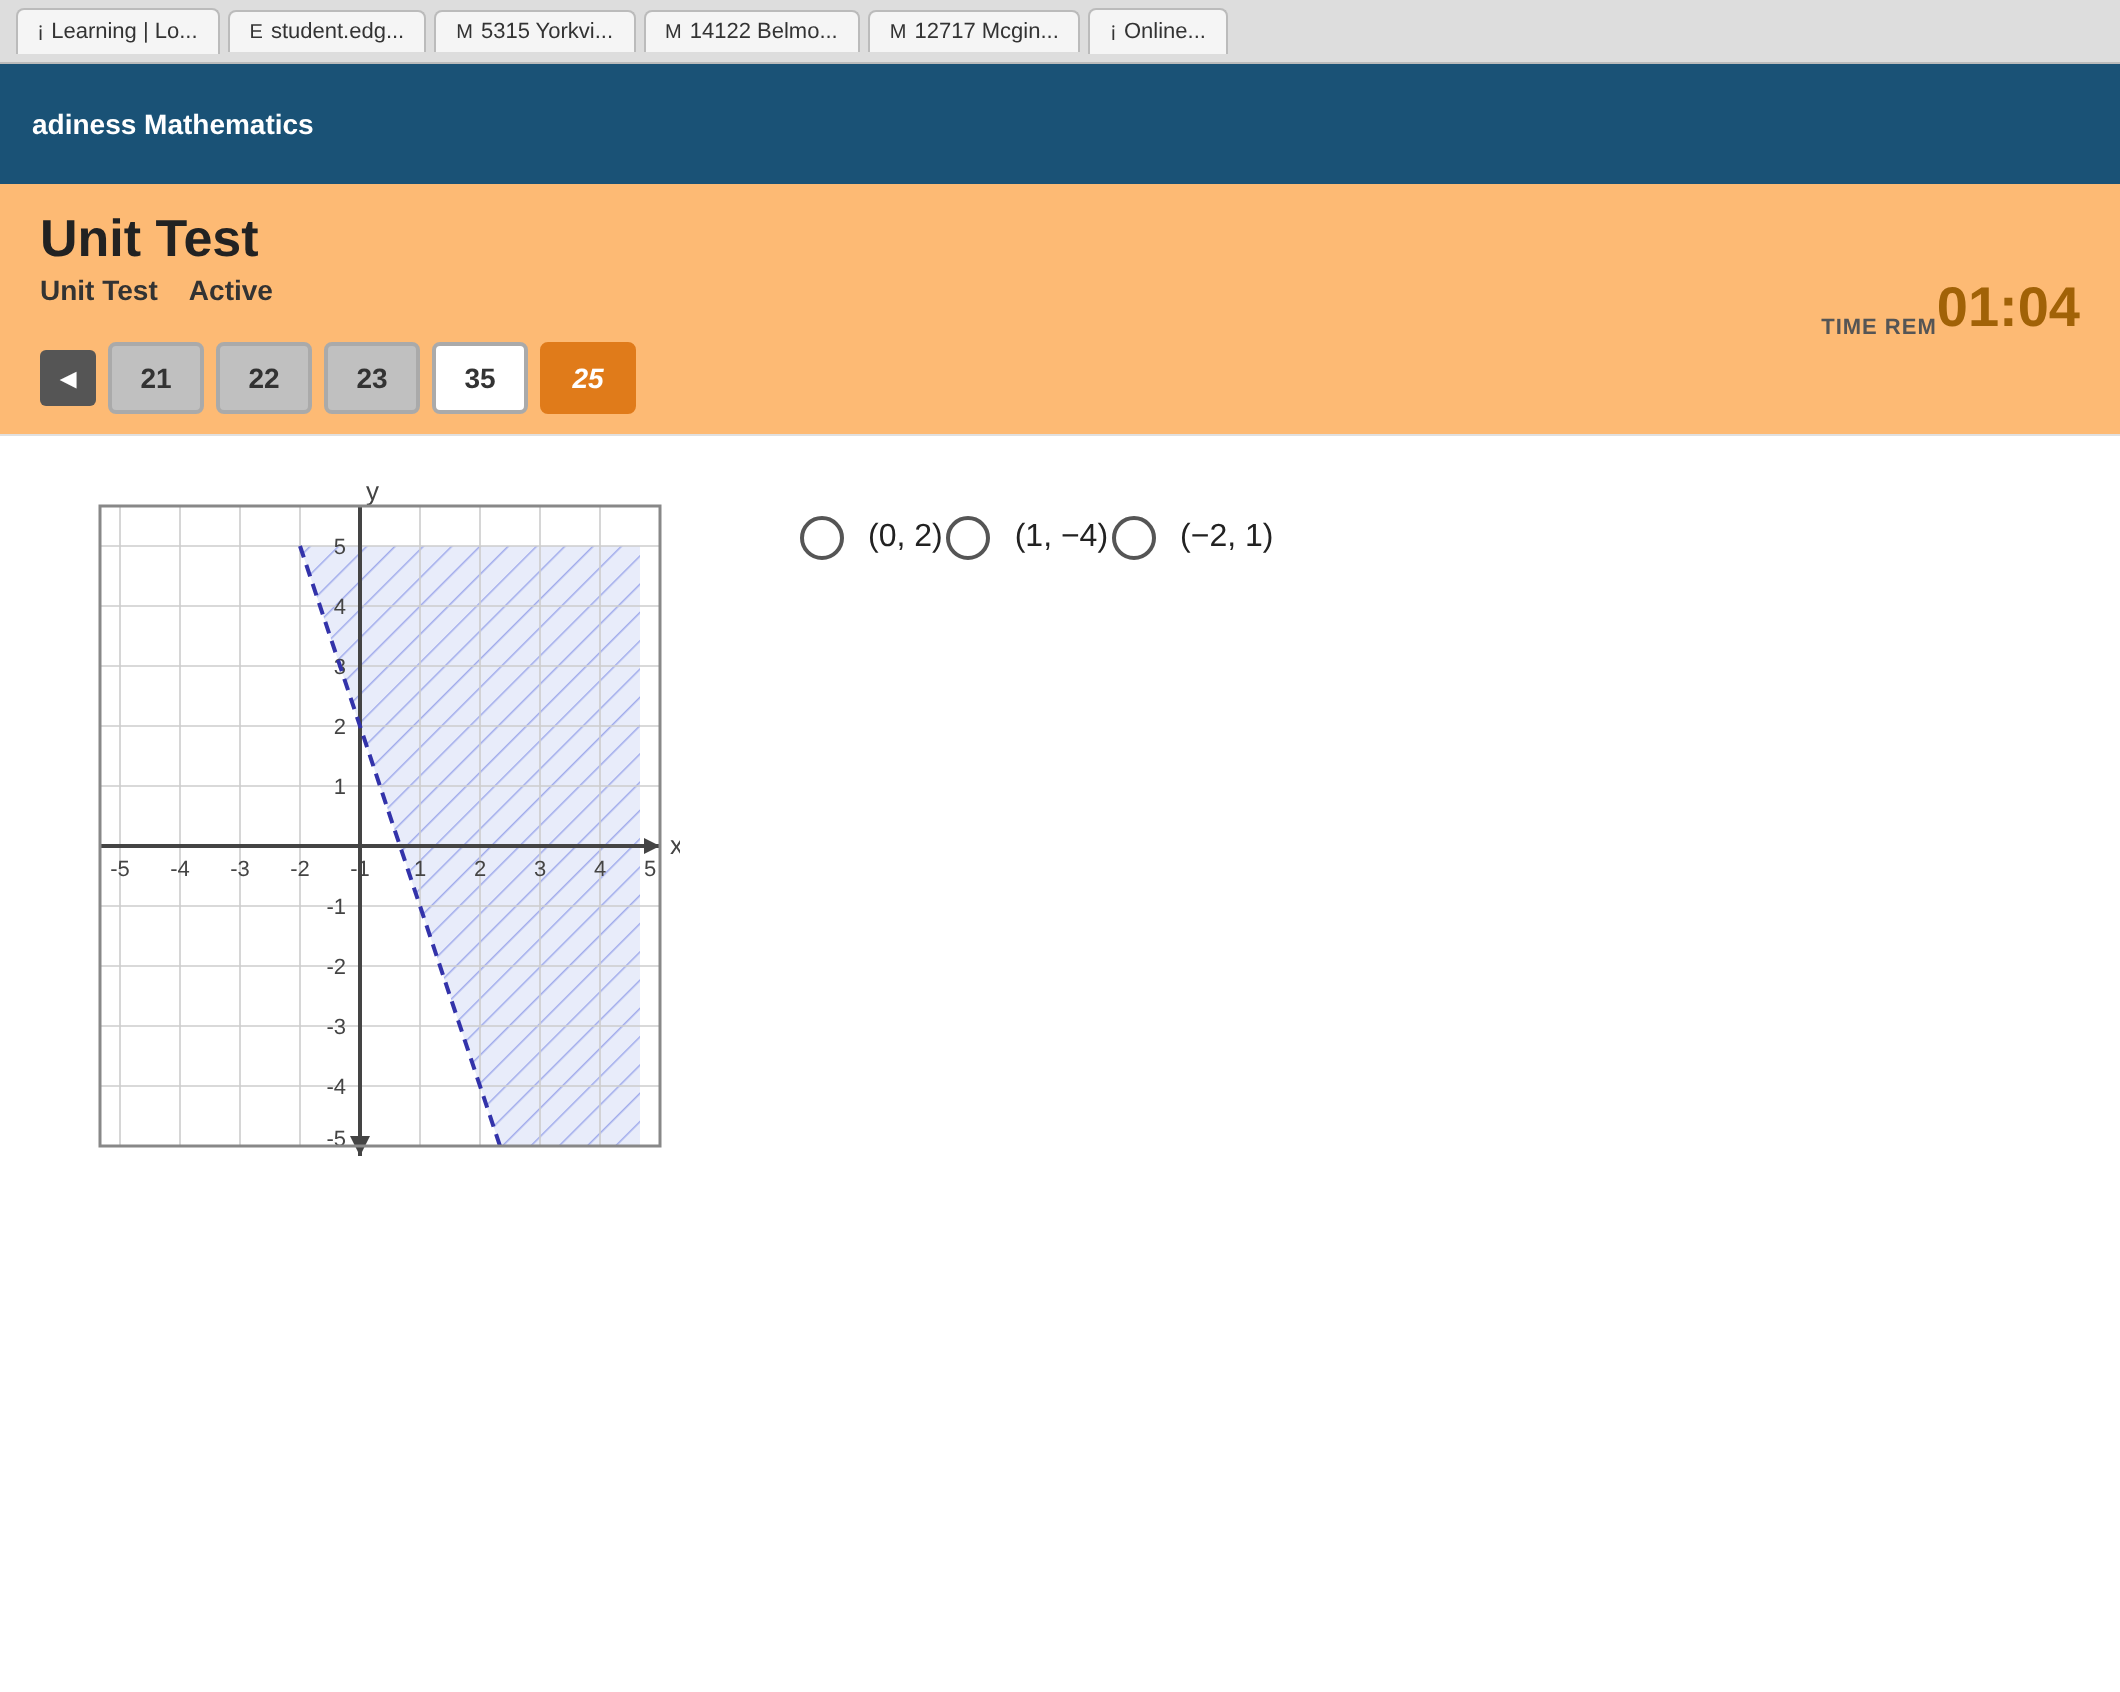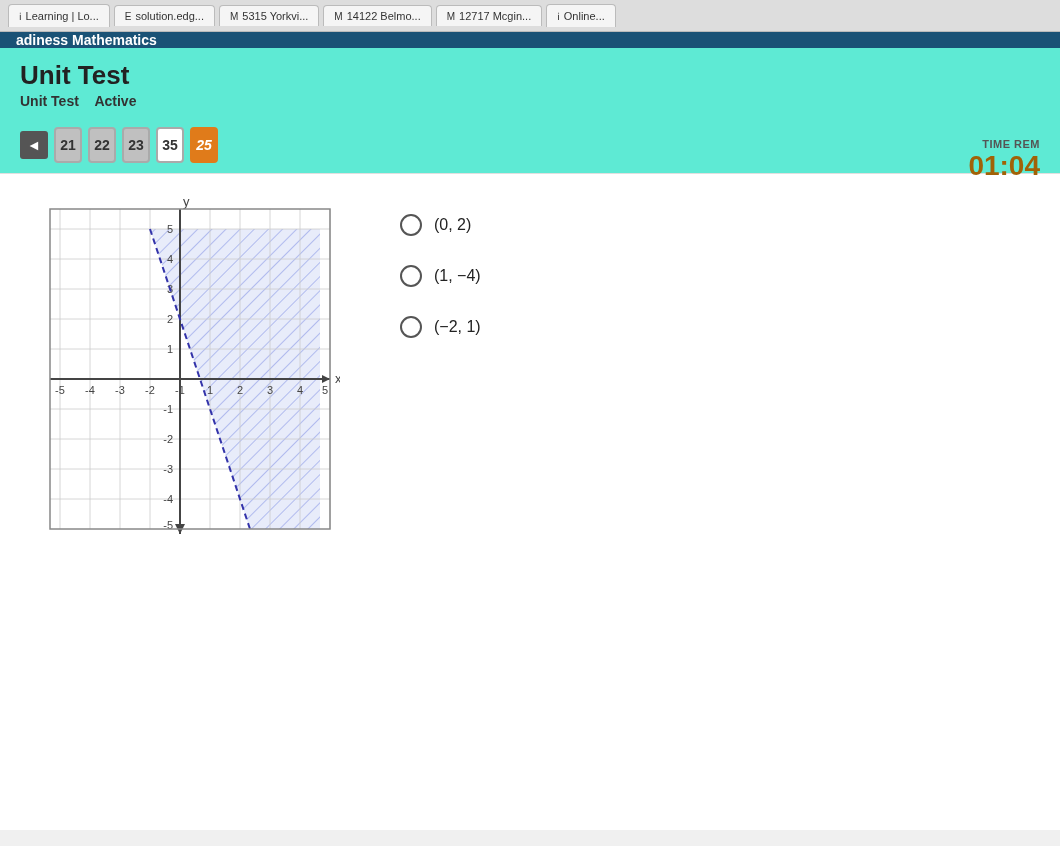--- a/index.html
+++ b/index.html
@@ -31,34 +31,34 @@
       display: flex;
       align-items: center;
       gap: 4px;
     }
     .tab-icon { font-size: 10px; }
 
     
     .app-header {
       background: #1a5276;
       color: white;
-      padding: 0 16px;
+      padding: 22px 16px;
       font-size: 14px;
       font-weight: bold;
     }
 
     
     .page-content {
       background: white;
       min-height: calc(846px - 64px);
     }
 
     
     .unit-test-header {
-      background: #5eead4;
+      background: #fdba74;
       padding: 12px 20px 0 20px;
       border-bottom: 1px solid #e0e0e0;
     }
     .unit-test-title {
       font-size: 26px;
       font-weight: bold;
       color: #222;
       margin-bottom: 2px;
     }
     .unit-test-subtitle {
@@ -85,21 +85,21 @@
       width: 28px;
       height: 28px;
       border-radius: 3px;
       cursor: pointer;
       font-size: 14px;
       display: flex;
       align-items: center;
       justify-content: center;
     }
     .nav-btn {
-      width: 28px;
+      width: 48px;
       height: 36px;
       border: 2px solid #aaa;
       background: white;
       border-radius: 4px;
       font-size: 14px;
       font-weight: bold;
       cursor: pointer;
       display: flex;
       align-items: center;
       justify-content: center;
@@ -113,21 +113,21 @@
     }
     .nav-btn.answered {
       background: #c0c0c0;
       border-color: #aaa;
       color: #333;
     }
 
     
     .timer-section {
       display: flex;
-      flex-direction: column;
+      flex-direction: row;
       align-items: flex-end;
       padding: 8px 20px;
       position: absolute;
       right: 0;
       top: 130px;
     }
     .timer-label {
       font-size: 11px;
       color: #555;
       font-weight: bold;
@@ -163,22 +163,22 @@
       padding-top: 20px;
     }
     .question-text {
       font-size: 16px;
       color: #222;
       line-height: 1.5;
       margin-bottom: 24px;
     }
     .answer-options {
       display: flex;
-      flex-direction: column;
-      gap: 29px;
+      flex-direction: row;
+      gap: 2px;
     }
     .answer-option {
       display: flex;
       align-items: center;
       gap: 12px;
       font-size: 16px;
       cursor: pointer;
     }
     .radio-outer {
       width: 22px;
@@ -207,21 +207,21 @@
 </head>
 <body>
 
 <div class="browser-tabs">
   <div class="browser-tab">
     <span class="tab-icon">ℹ</span>
     <span>Learning | Lo...</span>
   </div>
   <div class="browser-tab">
     <span class="tab-icon">E</span>
-    <span>solution.edg...</span>
+    <span>student.edg...</span>
   </div>
   <div class="browser-tab">
     <span class="tab-icon">M</span>
     <span>5315 Yorkvi...</span>
   </div>
   <div class="browser-tab">
     <span class="tab-icon">M</span>
     <span>14122 Belmo...</span>
   </div>
   <div class="browser-tab">

